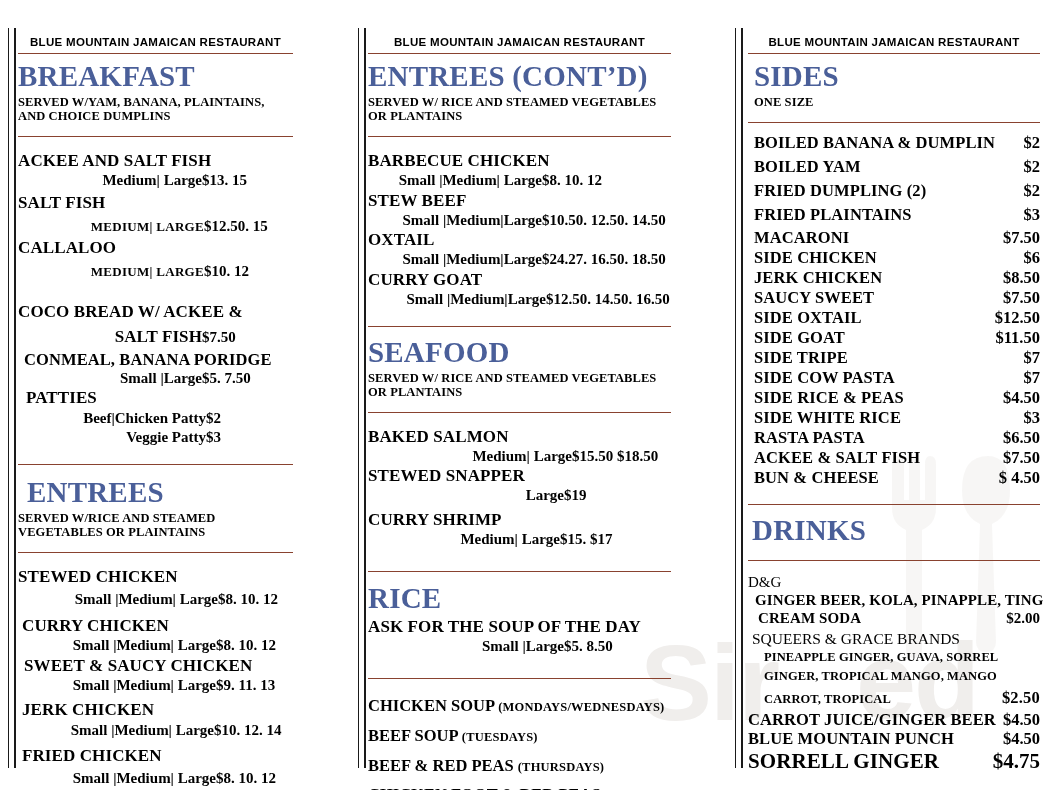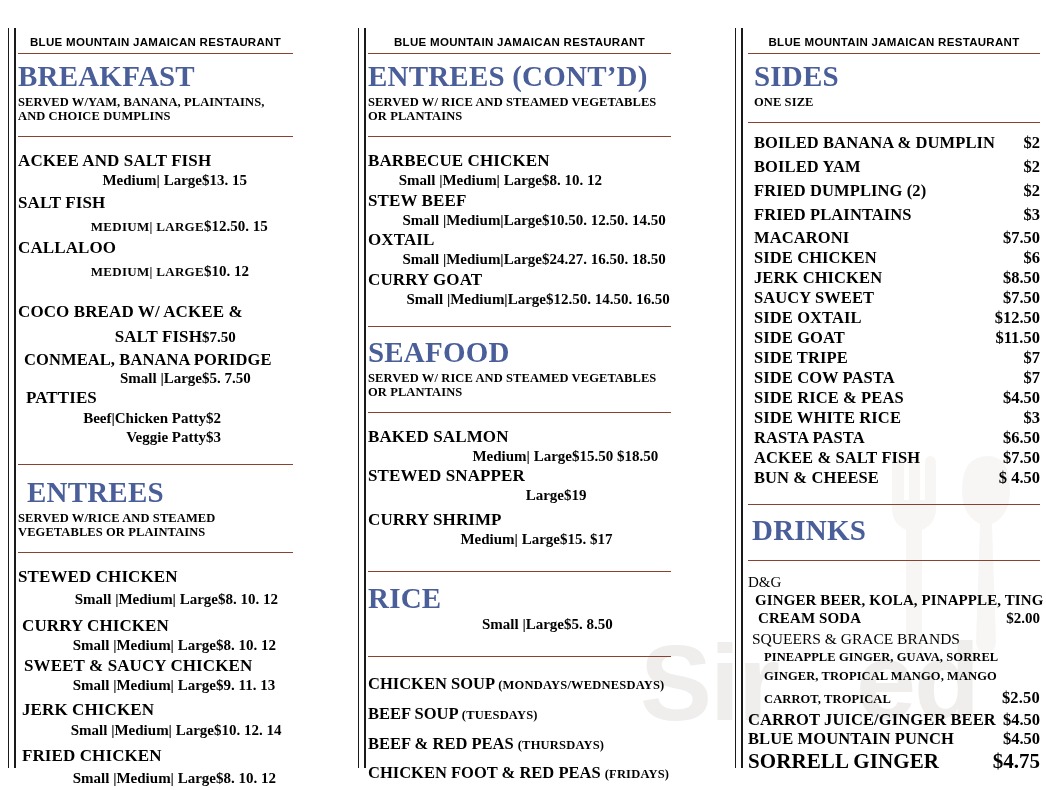--- a/index.html
+++ b/index.html
@@ -350,20 +350,21 @@
           <div class="row">
             <span class="sizes" style="width:186px;padding-left:6px;">Medium|  Large</span>
             <span class="price">$15. $17</span>
           </div>
         </div>
       </div>
 
       <div class="rule" style="margin-top:22px;"></div>
 
       <div class="section-title" style="margin-top:11px;">RICE</div>
+      <div class="item-name" style="margin-top:2px;">ASK FOR THE SOUP OF THE DAY</div>
       <div class="row">
         <span class="sizes" style="width:186px;padding-left:10px;">Small  |Large</span>
         <span class="price">$5.  8.50</span>
       </div>
 
       <div class="rule" style="margin-top:22px;"></div>
 
       <div style="margin-top:18px;">
         <div class="soup-line">
           <span>CHICKEN SOUP</span>

